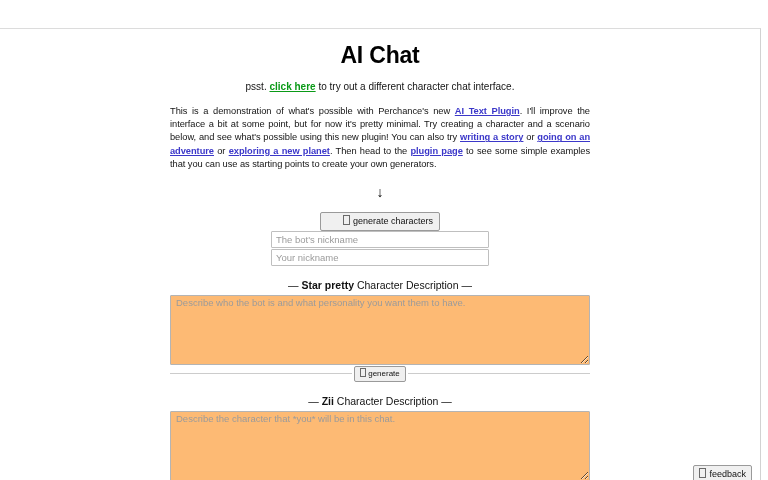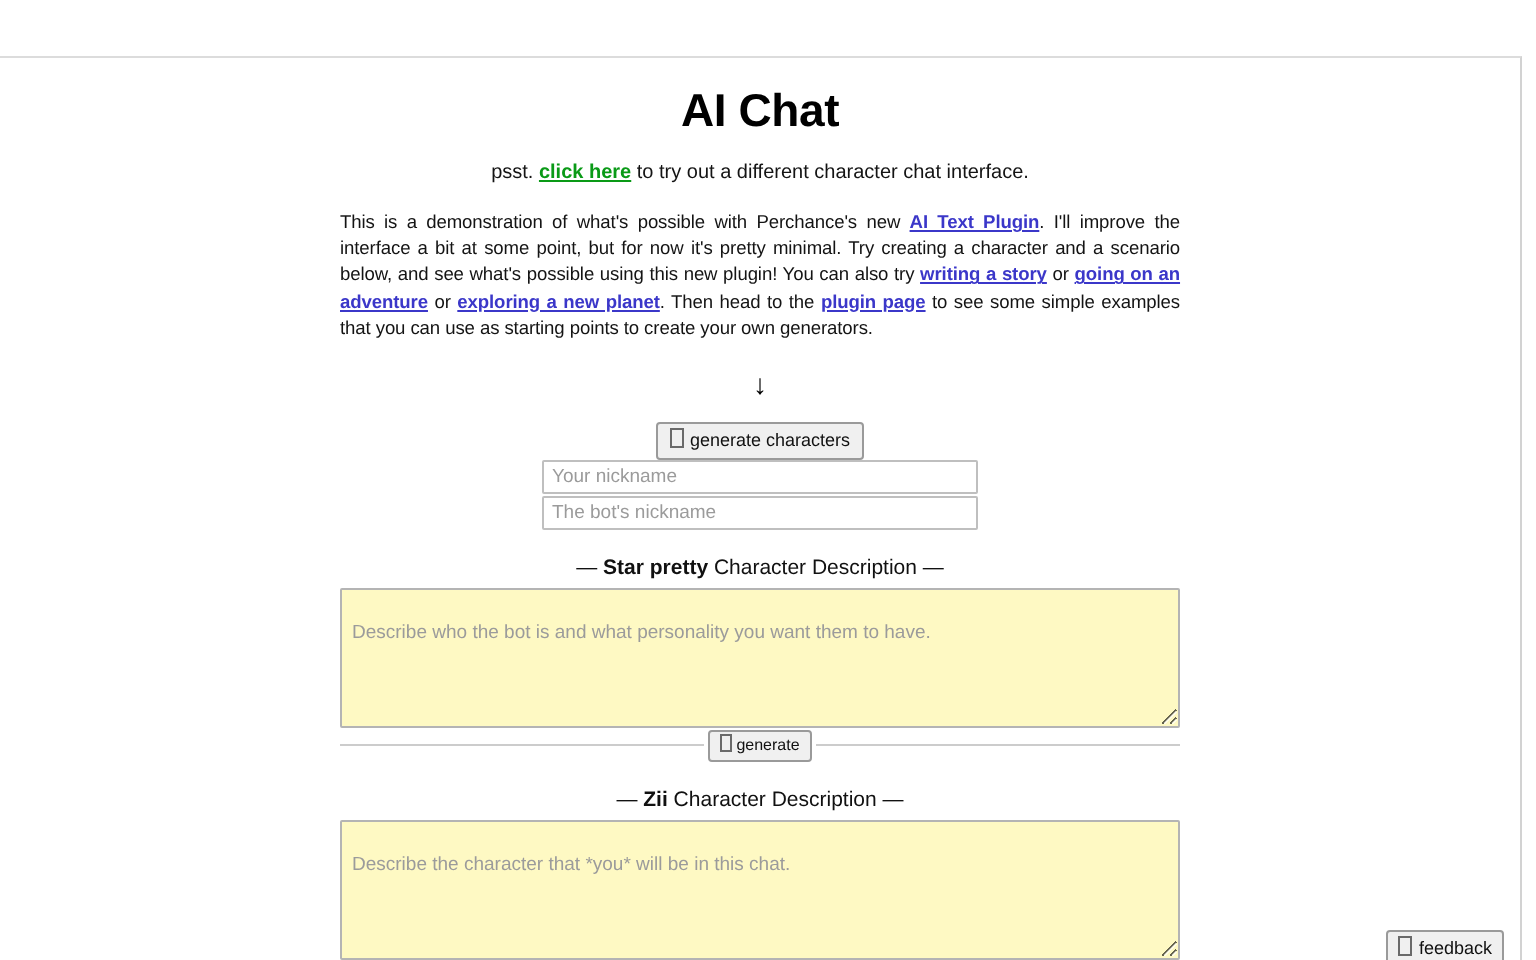--- a/index.html
+++ b/index.html
@@ -69,21 +69,21 @@
     margin: 14px 0 11px 0;
     line-height: 1;
     color: #000;
   }
 
   .center-row { text-align: center; }
 
   button.btn {
     font-family: "Liberation Sans", sans-serif;
     font-size: 9px;
-    padding: 2px 6px 3px 6px;
+    padding: 2px 6px 3px 22px;
     background: #f0f0f0;
     border: 1px solid #9a9a9a;
     border-radius: 2px;
     color: #111;
     cursor: pointer;
     line-height: 1.1;
     white-space: nowrap;
   }
 
   .tofu {
@@ -123,25 +123,25 @@
   }
   input.field + input.field { margin-top: 1px; }
   input.field::placeholder { color: #9b9b9b; opacity: 1; }
 
   textarea.area {
     display: block;
     box-sizing: border-box;
     width: 100%;
     font-family: "Liberation Sans", sans-serif;
     font-size: 9.5px;
-    padding: 16px 5px;
+    padding: 1px 5px;
     border: 1px solid #b4b4b4;
     border-radius: 1px;
     color: #111;
-    background: #fef9c3;
+    background: #fdba74;
     outline: none;
     resize: vertical;
   }
   textarea.area::placeholder { color: #9b9b9b; opacity: 1; }
   .area-tall { height: 70px; }
 
   .gen-rule {
     display: flex;
     align-items: center;
     gap: 0;
@@ -207,22 +207,22 @@
 
 
     <div class="arrow">↓</div>
 
     <div class="center-row">
       <button class="btn"><span class="tofu"></span><span>generate characters</span></button>
     </div>
 
 
     <div class="names-wrap">
+      <input class="field" type="text" placeholder="The bot's nickname" style="">
       <input class="field" type="text" placeholder="Your nickname" style="">
-      <input class="field" type="text" placeholder="The bot's nickname" style="">
     </div>
 
     <div class="section-head">
       <span>— </span><b>Star pretty</b><span> Character Description —</span>
     </div>
 
     <textarea class="area area-tall" placeholder="Describe who the bot is and what personality you want them to have." style=""></textarea>
 
     <div class="gen-rule">
       <span class="line"></span>

